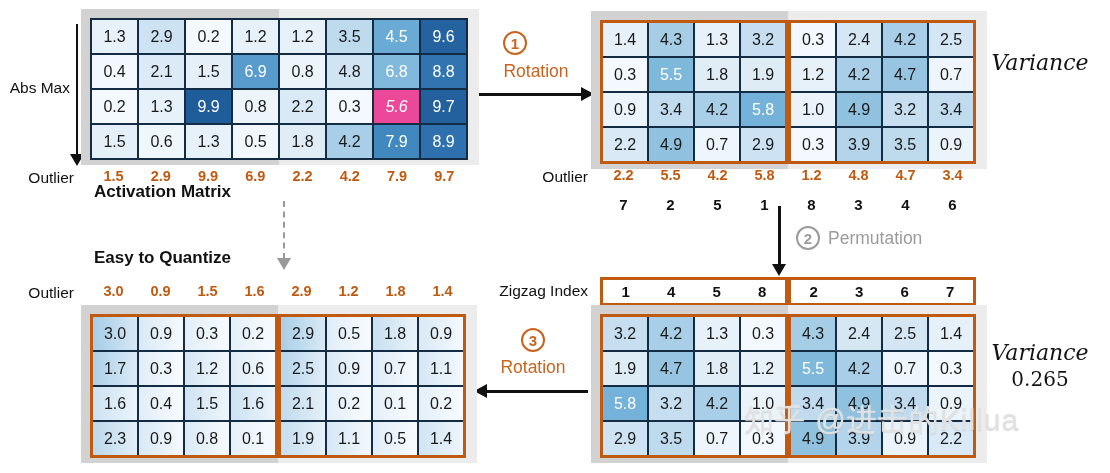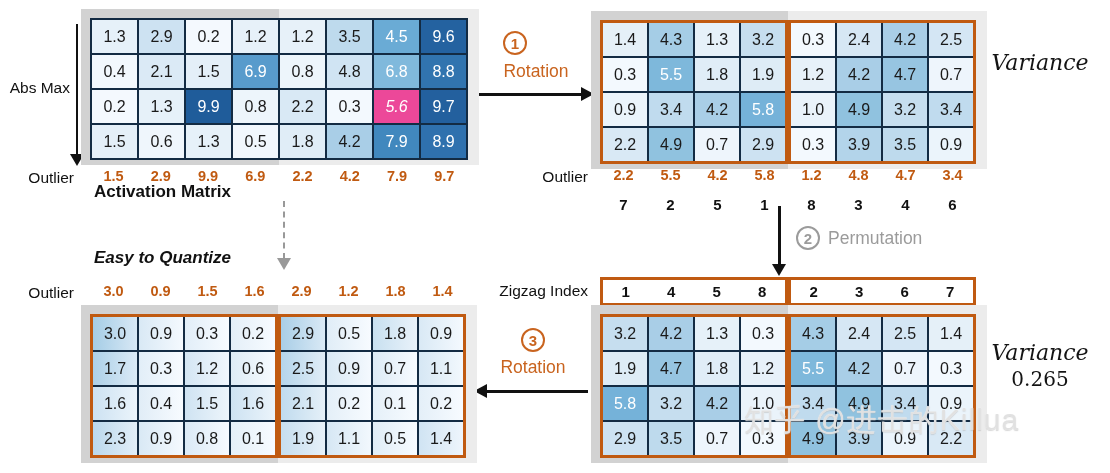--- a/index.html
+++ b/index.html
@@ -267,21 +267,21 @@
   <div class="abs step-orange" style="left:521px; top:328px;">
     <span class="circled">3</span>
   </div>
   <div class="abs step-orange step-word" style="left:481px; top:357px; width:104px; text-align:center;">Rotation</div>
   <div class="hline" style="left:486px; top:390px; width:102px;"></div>
   <div class="head-left" style="left:474px; top:384px;"></div>
 
   <div class="dashline" style="left:283px; top:201px; height:58px;"></div>
   <div class="head-down gray" style="left:277px; top:258px;"></div>
 
-  <div class="title-lbl" style="left:94px; top:248px;font-style:italic;">Easy to Quantize</div>
+  <div class="title-lbl" style="left:94px; top:248px;">Easy to Quantize</div>
   <div class="abs lbl r" style="left:10px; top:284px; width:64px;">Outlier</div>
   <div class="numrow orange" style="left:90px; top:283px; width:376px;">
       <span>3.0</span>
       <span>0.9</span>
       <span>1.5</span>
       <span>1.6</span>
       <span>2.9</span>
       <span>1.2</span>
       <span>1.8</span>
       <span>1.4</span>

